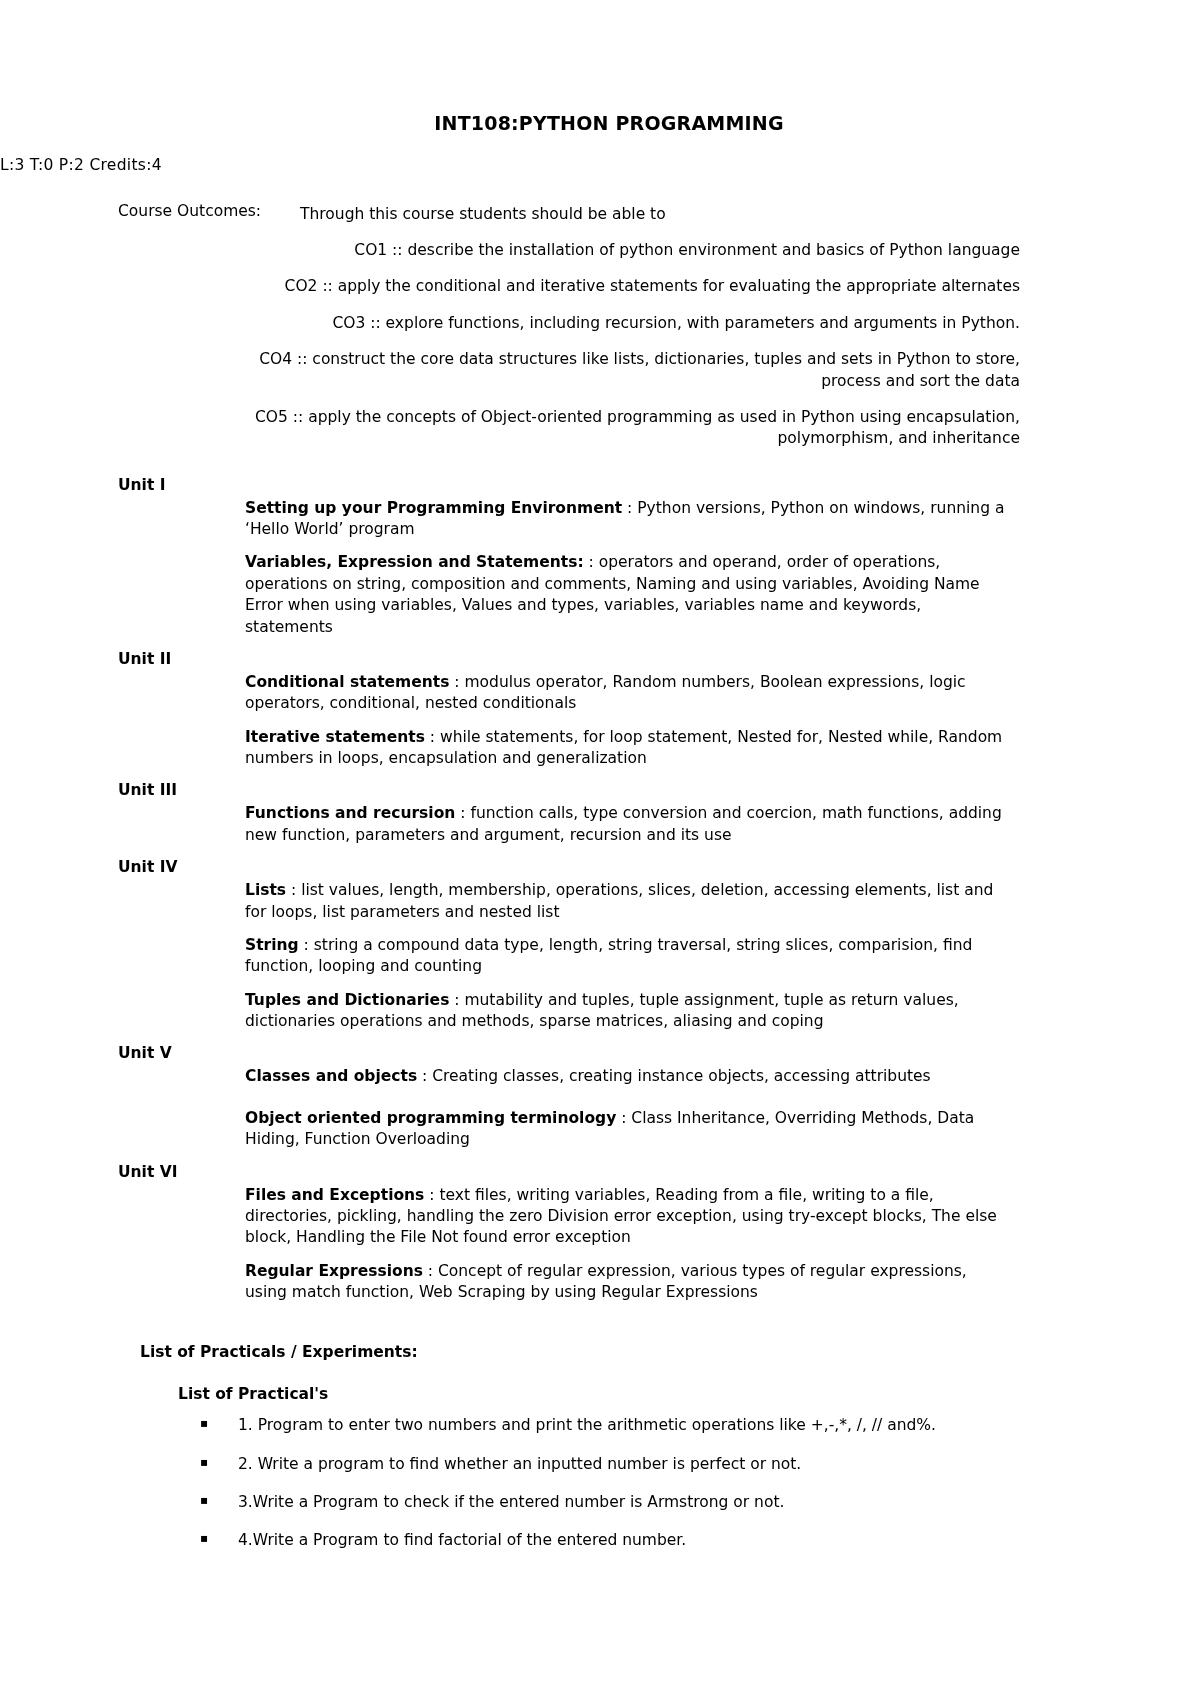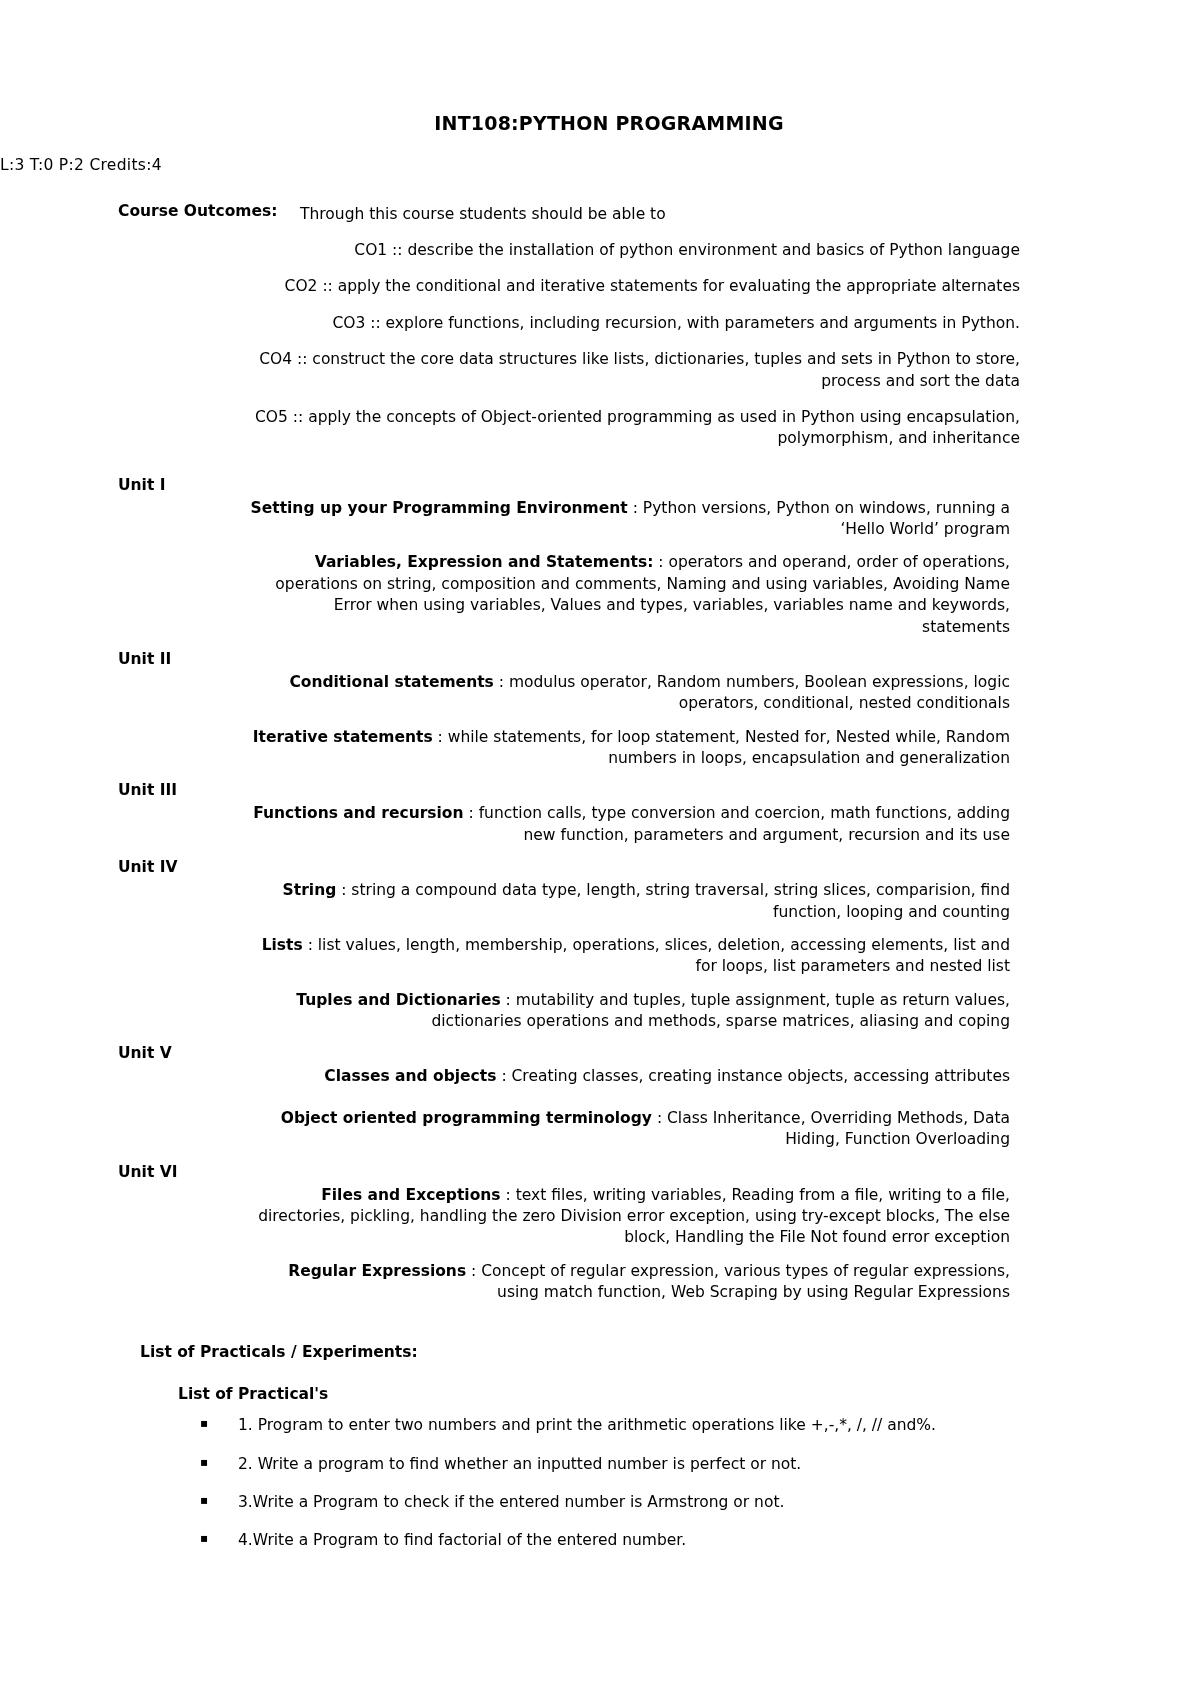--- a/index.html
+++ b/index.html
@@ -37,21 +37,21 @@
     letter-spacing: 0.3px;
   }
   .co-section {
     margin-top: 28px;
     position: relative;
   }
   .co-heading {
     position: absolute;
     left: 118px;
     top: 0;
-    font-weight: bold;
+    font-weight: normal;
     font-size: 15.5px;
   }
   .co-intro {
     margin-left: 300px;
     font-size: 15.5px;
     padding-top: 3px;
   }
   .co-list {
     margin-left: 245px;
     margin-right: 180px;
@@ -62,21 +62,20 @@
     line-height: 1.38;
     margin-bottom: 15px;
     text-align: right;
   }
   .units {
     margin-top: 26px;
   }
   .unit {
     position: relative;
     margin-bottom: 2px;
-    text-align: right;
   }
   .unit-label {
     position: absolute;
     left: 118px;
     top: 0;
     font-weight: bold;
     font-size: 15.5px;
   }
   .unit-body {
     margin-left: 245px;
@@ -169,22 +168,22 @@
     <div class="unit">
       <div class="unit-label">Unit III</div>
       <div class="unit-body">
         <div class="topic"><b>Functions and recursion</b><span> : function calls, type conversion and coercion, math functions, adding new function, parameters and argument, recursion and its use</span></div>
       </div>
     </div>
 
     <div class="unit">
       <div class="unit-label">Unit IV</div>
       <div class="unit-body">
+        <div class="topic"><b>Lists</b><span> : list values, length, membership, operations, slices, deletion, accessing elements, list and for loops, list parameters and nested list</span></div>
         <div class="topic"><b>String</b><span> : string a compound data type, length, string traversal, string slices, comparision, find function, looping and counting</span></div>
-        <div class="topic"><b>Lists</b><span> : list values, length, membership, operations, slices, deletion, accessing elements, list and for loops, list parameters and nested list</span></div>
         <div class="topic"><b>Tuples and Dictionaries</b><span> : mutability and tuples, tuple assignment, tuple as return values, dictionaries operations and methods, sparse matrices, aliasing and coping</span></div>
       </div>
     </div>
 
     <div class="unit">
       <div class="unit-label">Unit V</div>
       <div class="unit-body">
         <div class="topic" style="margin-bottom:20px;"><b>Classes and objects</b><span> : Creating classes, creating instance objects, accessing attributes</span></div>
         <div class="topic"><b>Object oriented programming terminology</b><span> : Class Inheritance, Overriding Methods, Data Hiding, Function Overloading</span></div>
       </div>

